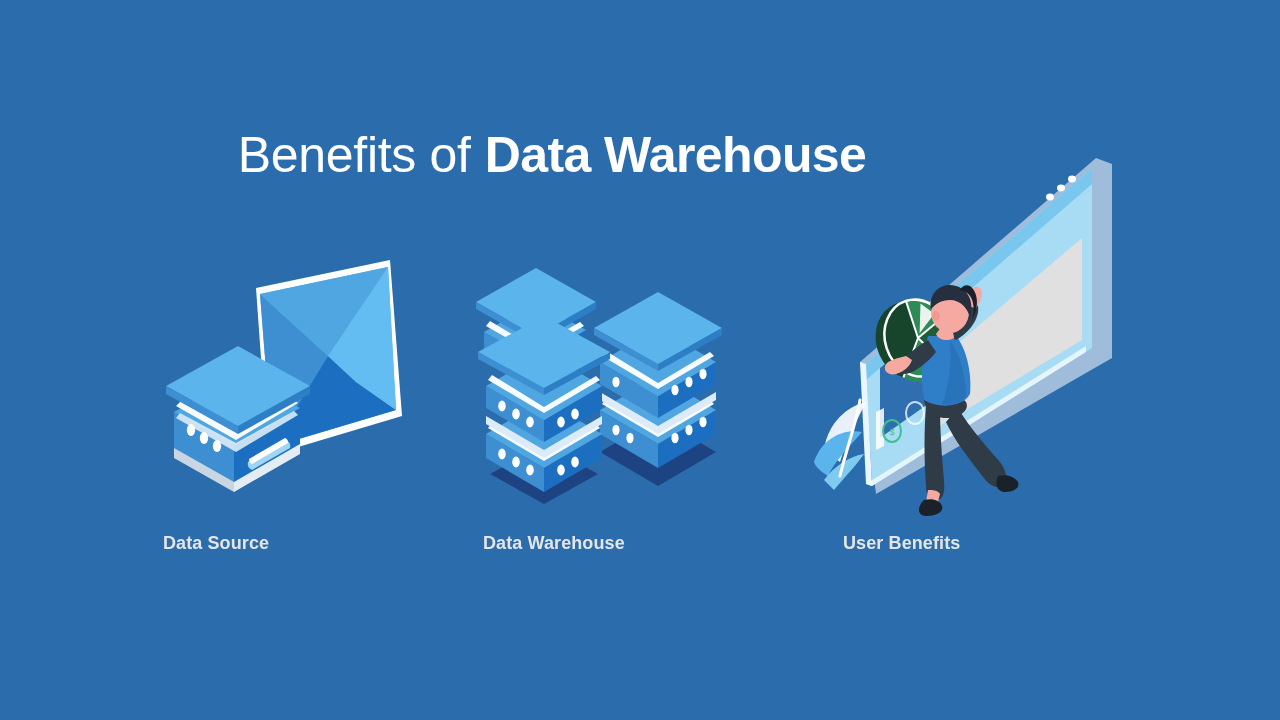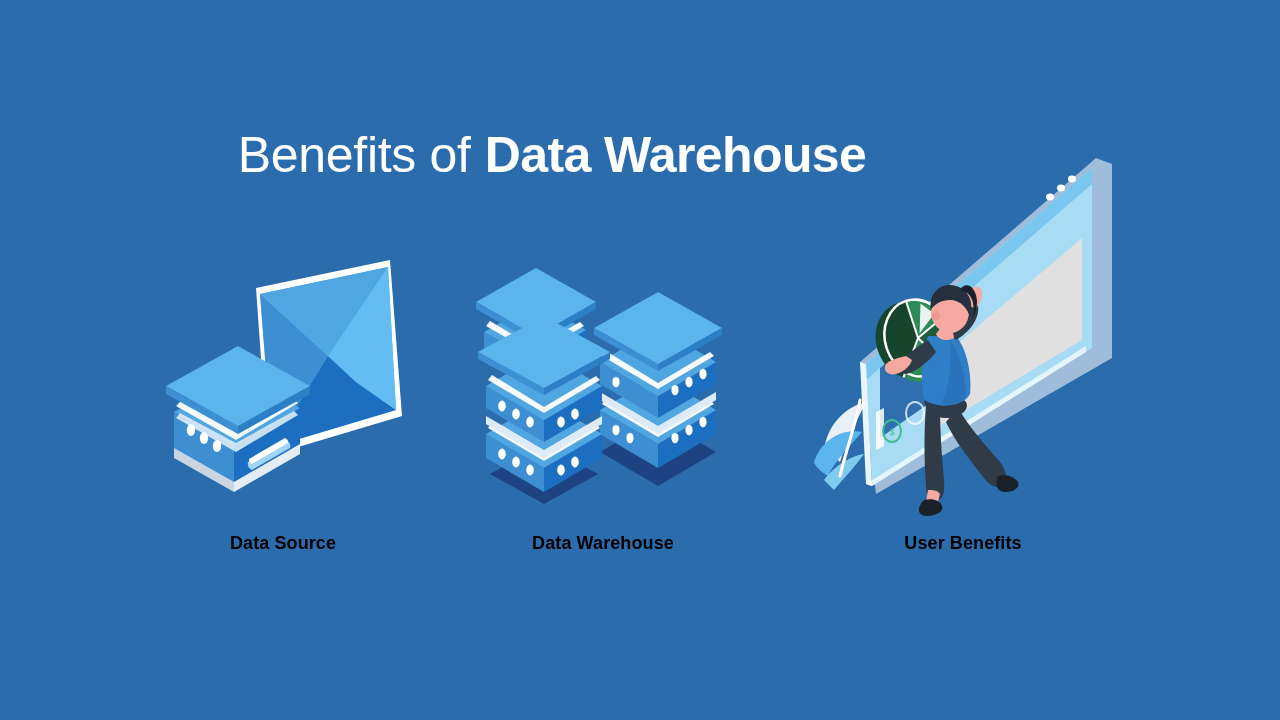--- a/index.html
+++ b/index.html
@@ -45,24 +45,24 @@
     color: #FFFFFF;
     letter-spacing: -0.6px;
     margin-left: 14px;
     vertical-align: baseline;
   }
 
   
   .caption {
     position: absolute;
     top: 533px;
-    text-align: center;
+    text-align: left;
     font-size: 18px;
     font-weight: 700;
-    color: #000000;
+    color: #e5e5e5;
     letter-spacing: 0.1px;
     white-space: nowrap;
   }
   #cap-1 { left: 163px; width: 240px; }
   #cap-2 { left: 483px; width: 240px; }
   #cap-3 { left: 843px; width: 240px; }
 
   
   .stage {
     position: absolute;

